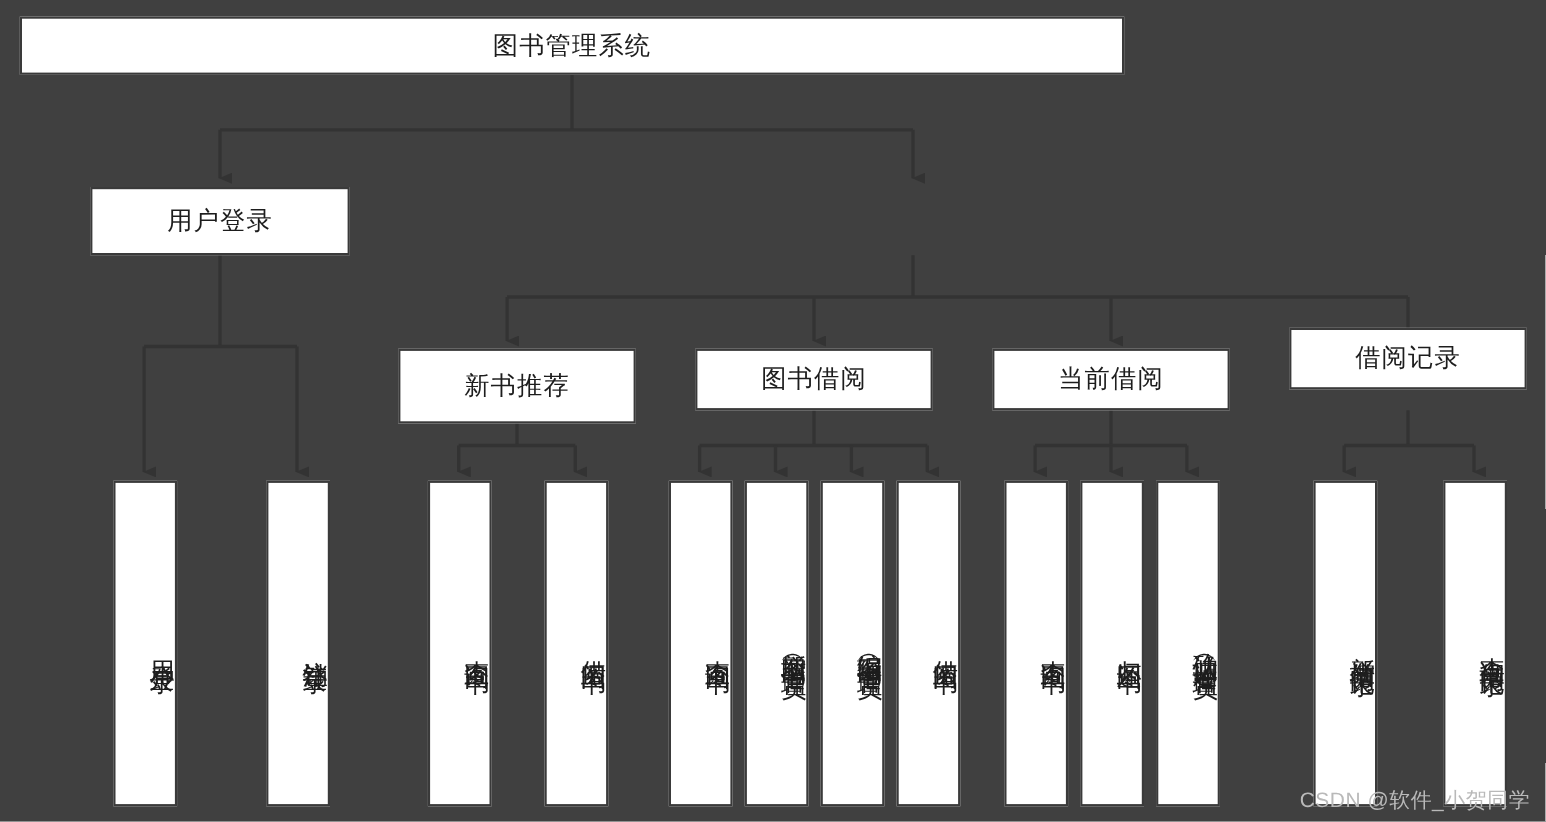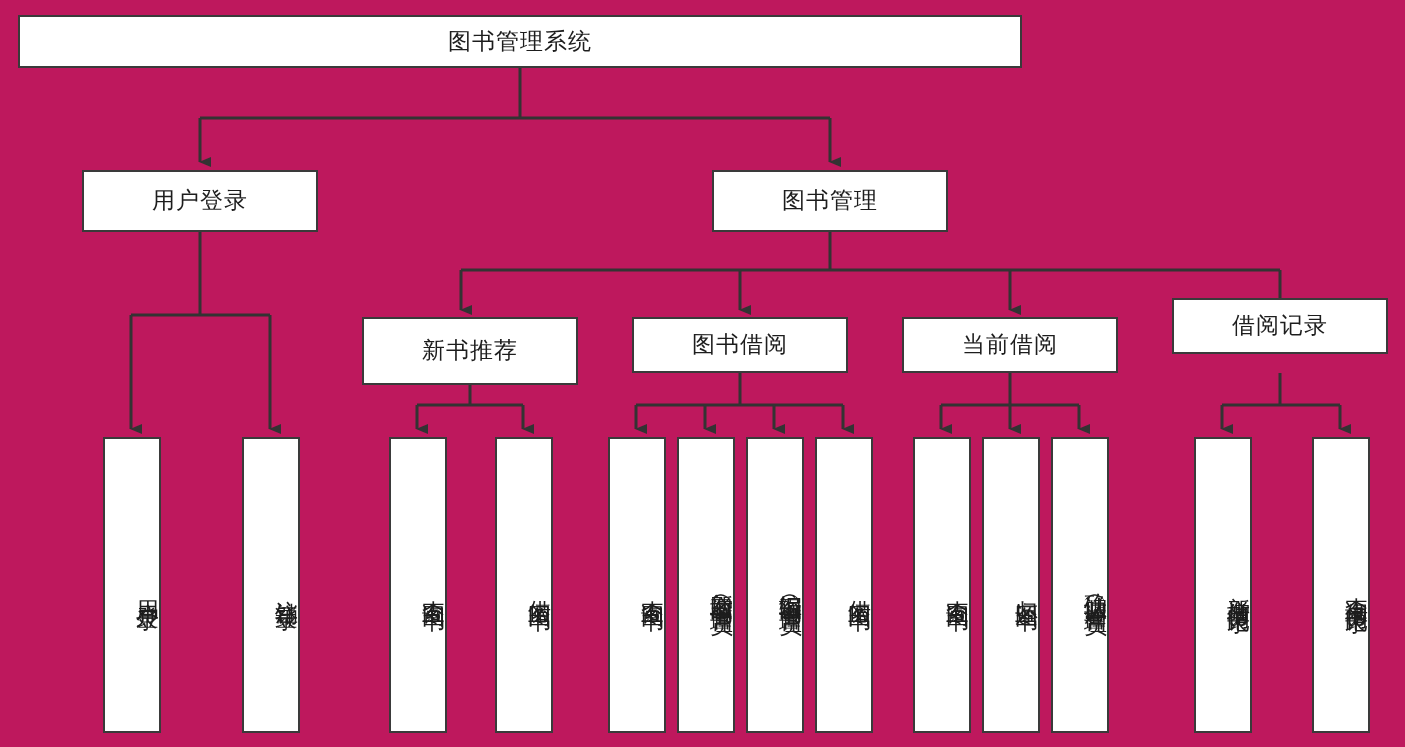--- a/index.html
+++ b/index.html
@@ -7,21 +7,21 @@
     padding: 0;
     background: #ffffff;
   }
   body {
     font-family: "Liberation Sans", "DejaVu Sans", sans-serif;
   }
   #canvas {
     position: relative;
     width: 1405px;
     height: 747px;
-    background: #be185d;
+    background: #404040;
     overflow: hidden;
   }
   #diagram-svg {
     position: absolute;
     left: 0;
     top: 0;
     width: 1405px;
     height: 747px;
   }
   .node-box {
@@ -129,23 +129,20 @@
     </g>
   </svg>
 
   <div class="node-box root horiz" style="left:18px; top:15px; width:1004px; height:53px;">
     <span class="node-label">图书管理系统</span>
   </div>
 
   <div class="node-box horiz" style="left:82px; top:170px; width:236px; height:62px;">
     <span class="node-label">用户登录</span>
   </div>
-  <div class="node-box horiz" style="left:712px; top:170px; width:236px; height:62px;">
-    <span class="node-label">图书管理</span>
-  </div>
 
   <div class="node-box horiz" style="left:362px; top:317px; width:216px; height:68px;">
     <span class="node-label">新书推荐</span>
   </div>
   <div class="node-box horiz" style="left:632px; top:317px; width:216px; height:56px;">
     <span class="node-label">图书借阅</span>
   </div>
   <div class="node-box horiz" style="left:902px; top:317px; width:216px; height:56px;">
     <span class="node-label">当前借阅</span>
   </div>
@@ -190,14 +187,15 @@
     <span class="node-label">确认归还（管理员）</span>
   </div>
 
   <div class="node-box vert" style="left:1194px; top:437px; width:58px; height:296px;">
     <span class="node-label">新增借阅记录</span>
   </div>
   <div class="node-box vert" style="left:1312px; top:437px; width:58px; height:296px;">
     <span class="node-label">查询借阅记录</span>
   </div>
 
+  <div id="watermark">CSDN @软件_小贺同学</div>
 
 </div>
 
 </body></html>

